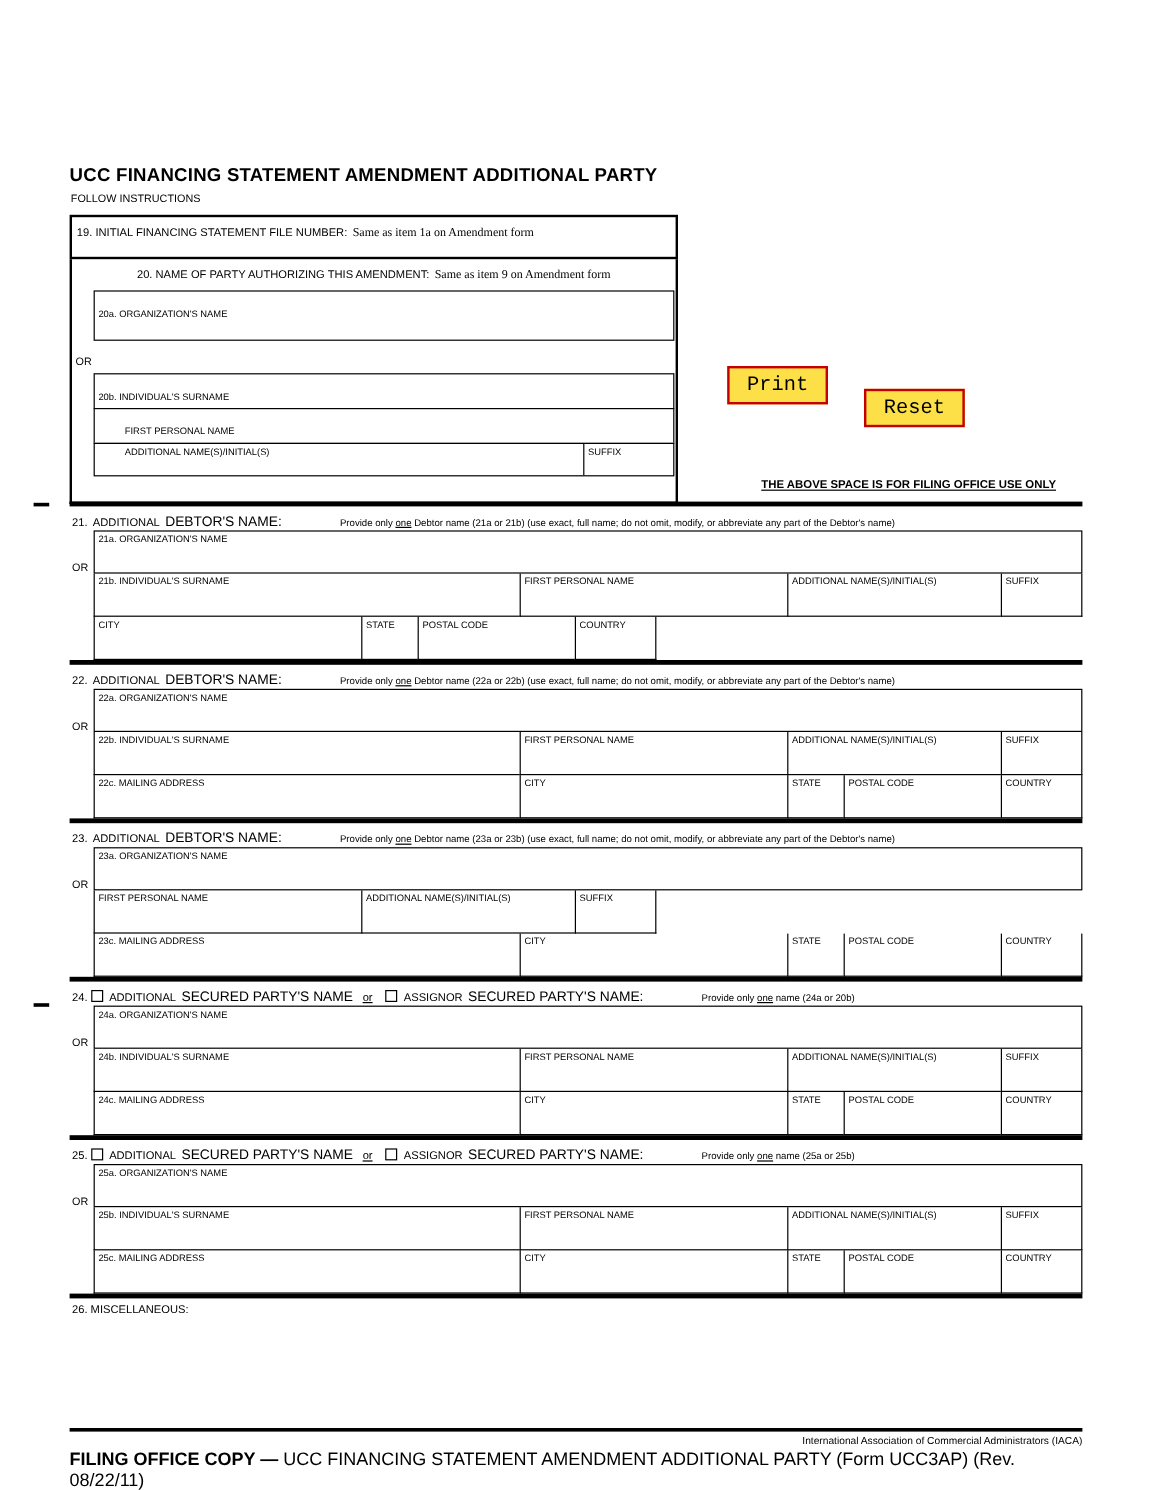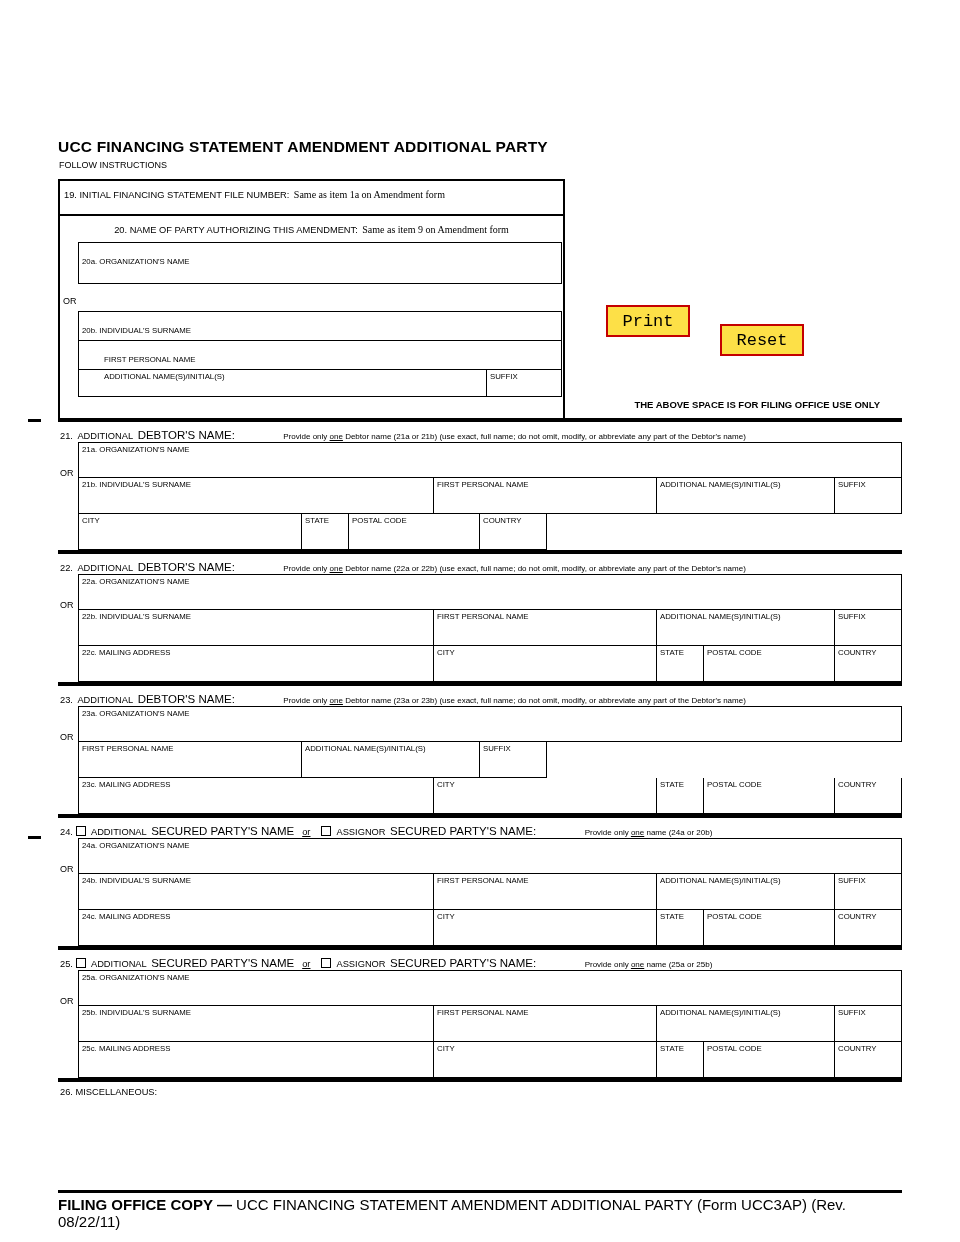--- a/index.html
+++ b/index.html
@@ -38,21 +38,21 @@
   .ind { padding-left:22px; }
 
   .btn {
     position:absolute; width:84px; height:32px; background:#fde047;
     border:2.5px solid #c40000; font-family:Liberation Mono, monospace; font-size:17px; color:#000;
     display:flex; align-items:center; justify-content:center; cursor:pointer;
   }
   .btn.print { left:548px; top:167px; }
   .btn.reset { left:662px; top:167px;margin-top:19px; }
 
-  .above-note { position:absolute; top:261px; right:22px; font-size:9.5px; font-weight:700; }
+  .above-note { position:absolute; top:261px; right:22px; font-size:9.5px; font-weight:700;text-decoration:underline; }
 
   .sections { position:absolute; left:0; top:280px; width:844px; }
   .thickbar { height:4px; background:#000; }
   .sec-header { height:20px; padding:3px 0 0 2px; white-space:nowrap; overflow:hidden; }
   .num { font-size:9.3px; }
   .t-pre { font-size:9.3px; }
   .t-main { font-size:11.5px; }
   .hint { font-size:8px; margin-left:4px;padding-left:40px; }
   .u { text-decoration:underline; }
   .orword { font-size:9.3px; margin:0 8px; }
@@ -381,18 +381,19 @@
         </div>
       </div>
 
       <div class="sec26">
         <div class="thickbar"></div>
         <div class="lab"><span class="lab9">26. MISCELLANEOUS:</span></div>
       </div>
 
       <div class="footer">
         <div class="thickbar"></div>
+        <div class="iaca">International Association of Commercial Administrators (IACA)</div>
         <div class="copy"><span class="b">FILING OFFICE COPY —</span><span> UCC FINANCING STATEMENT AMENDMENT ADDITIONAL PARTY (Form UCC3AP) (Rev. 08/22/11)</span></div>
       </div>
 
     </div>
   </div>
 </div>
 
 </body></html>

